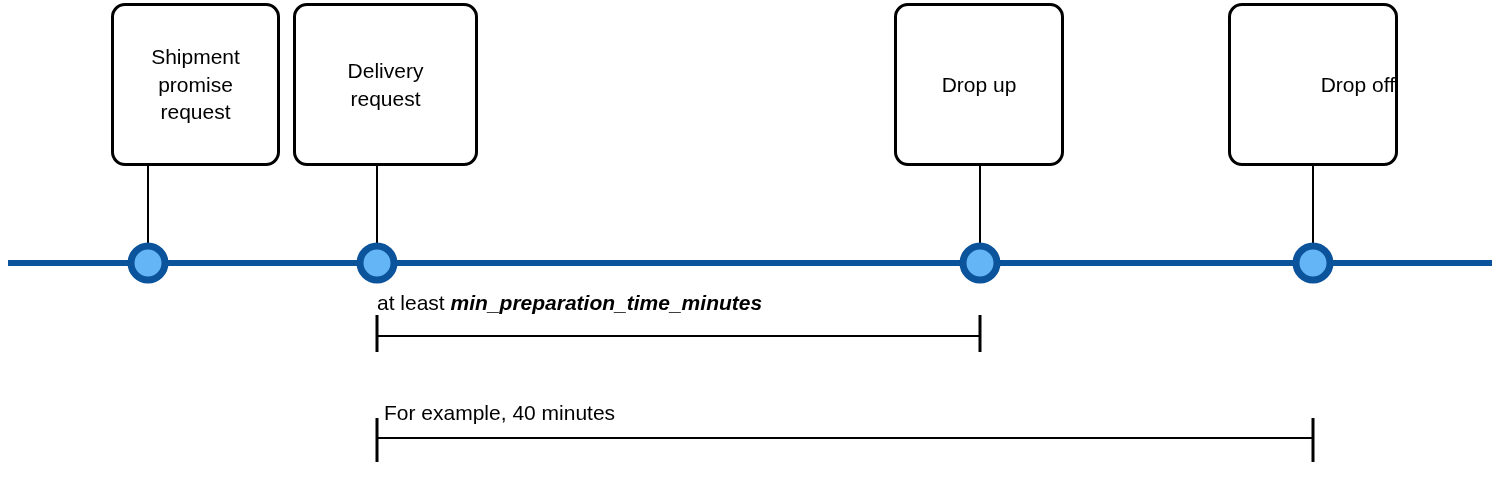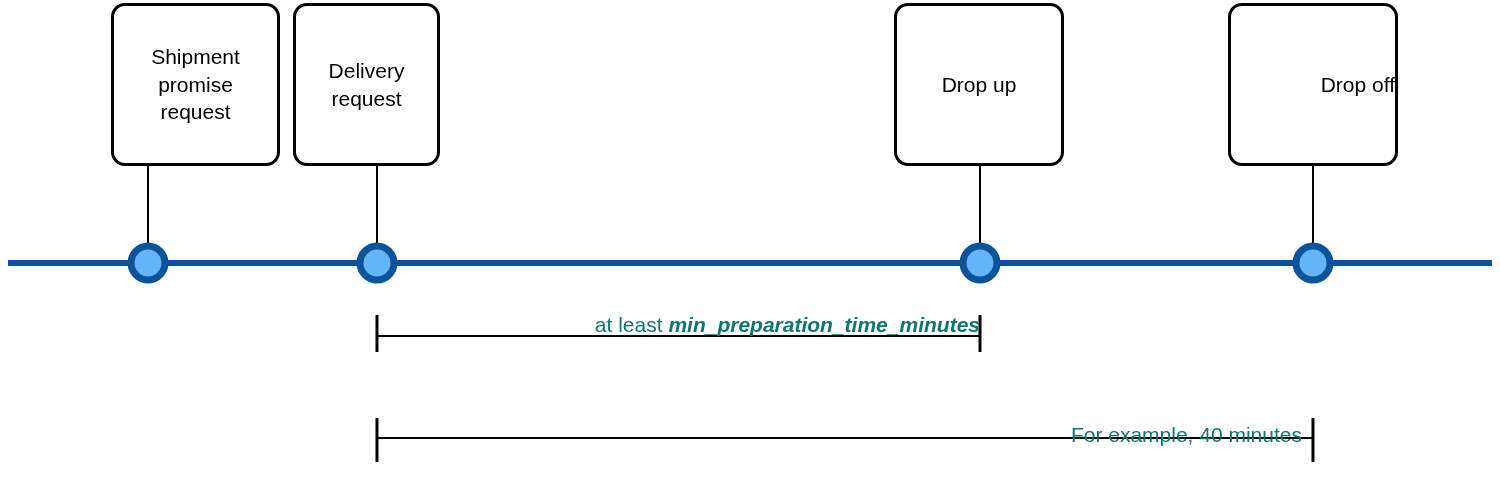--- a/index.html
+++ b/index.html
@@ -35,26 +35,25 @@
     justify-content: center;
     text-align: center;
     font-size: 21px;
     line-height: 1.32;
     color: #000000;
     white-space: pre-line;
     font-family: "Liberation Sans", sans-serif;
   }
   .span-label {
     position: absolute;
-    text-align: right;
+    text-align: left;
     font-size: 21px;
-    color: #0f766e;
+    color: #000000;
     font-family: "Liberation Sans", sans-serif;
     white-space: nowrap;
-    margin-top: 22px;
   }
   .span-label .code-emph {
     font-weight: bold;
     font-style: italic;
   }
 </style>
 </head>
 <body>
 
 <div id="diagram-root">
@@ -82,23 +81,23 @@
         <circle cx="377" cy="263" r="17" fill="#64B5F6" stroke="#0B539B" stroke-width="7"></circle>
         <circle cx="980" cy="263" r="17" fill="#64B5F6" stroke="#0B539B" stroke-width="7"></circle>
         <circle cx="1313" cy="263" r="17" fill="#64B5F6" stroke="#0B539B" stroke-width="7"></circle>
       </g>
   </svg>
 
   <div id="boxes-layer">
       <div class="node-box" style="left: 63px; top: 3px; width: 169px; height: 163px; margin-left: 48px;"><span>Shipment
 promise
 request</span></div>
-      <div class="node-box" style="left: 293px; top: 3px; width: 147px; height: 163px;"><span>Delivery
+      <div class="node-box" style="left: 293px; top: 3px; width: 185px; height: 163px;"><span>Delivery
 request</span></div>
       <div class="node-box" style="left: 894px; top: 3px; width: 170px; height: 163px;"><span>Drop up</span></div>
       <div class="node-box" style="left: 1228px; top: 3px; width: 170px; height: 163px; justify-content: flex-end;"><span>Drop off</span></div>
     </div>
   <div id="labels-layer">
       <div class="span-label" style="left: 377px; top: 291px; width: 603px;"><span>at least </span><span class="code-emph">min_preparation_time_minutes</span></div>
-      <div class="span-label" style="left: 366px; top: 401px; width: 936px;"><span>For example, 40 minutes</span></div>
+      <div class="span-label" style="left: 384px; top: 401px; width: 936px;"><span>For example, 40 minutes</span></div>
     </div>
 
 </div>
 
 </body></html>

